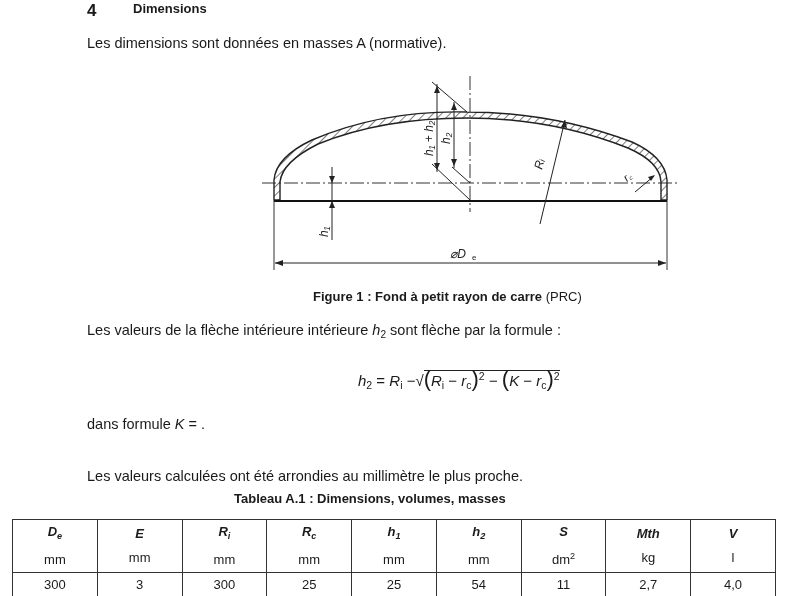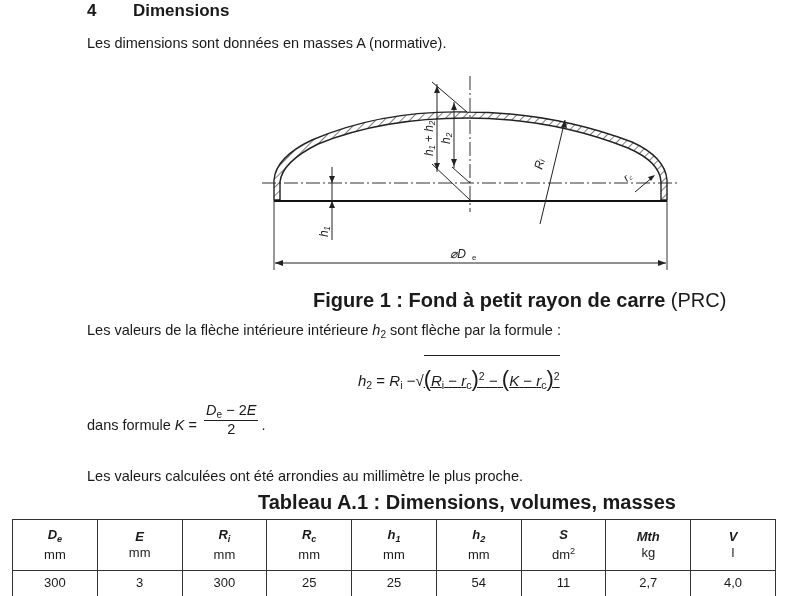--- a/index.html
+++ b/index.html
@@ -1,39 +1,39 @@
 <!DOCTYPE html>
 <html><head>
 <meta charset="utf-8">
 <style>
   html, body { margin:0; padding:0; background:#ffffff; }
   body { width:795px; height:596px; overflow:hidden; position:relative;
          font-family:"Liberation Sans", sans-serif; color:#1a1a1a; }
   .abs { position:absolute; }
   .h-num { left:87px; top:1px; font-size:17px; font-weight:bold; }
-  .h-title { left:133px; top:1px; font-size:17px; font-weight:bold; }
+  .h-title { left:133px; top:1px; font-size:13px; font-weight:bold; }
   .p { font-size:14.5px; left:87px; white-space:nowrap; }
-  .caption { font-size:20px; font-weight:bold; white-space:nowrap; }
+  .caption { font-size:13px; font-weight:bold; white-space:nowrap; }
   .caption .normal { font-weight:normal; }
   .it { font-style:italic; }
   sub { font-size:70%; vertical-align:-3px; }
   sup { font-size:70%; }
   .formula { font-size:15px; white-space:nowrap; font-style:normal; }
   .figure { left:262px; top:72px; }
   table.dims { position:absolute; left:12px; top:519px; border-collapse:collapse;
                width:764px; font-size:13px; table-layout:fixed; }
   table.dims td { border:1.5px solid #333; text-align:center; padding:0; }
-  table.dims tr.hdr td { height:50px; vertical-align:middle; line-height:16px; }
+  table.dims tr.hdr td { height:50px; vertical-align:middle; line-height:24px; }
   table.dims tr.row td { height:26px; vertical-align:top; padding-top:4px; }
   .sym { font-weight:bold; font-style:italic; display:block; }
   .unit { display:block; }
   .frac { display:inline-block; vertical-align:middle; text-align:center; margin:0 3px; }
   .frac .num { display:block; border-bottom:1.3px solid #222; padding:0 2px; }
   .frac .den { display:block; }
-  .sqrt { border-top:1.3px solid #222; padding-top:16px;text-decoration:underline; }
+  .sqrt { border-top:1.3px solid #222; padding-top:1px; }
 </style>
 </head>
 <body>
 
 <div class="abs h-num">4</div>
 <div class="abs h-title">Dimensions</div>
 <div class="abs p" style="top:35px;">Les dimensions sont données en masses A (normative).</div>
 
 <svg class="abs figure" width="420" height="210" viewBox="0 0 420 210">
   <defs>
@@ -98,28 +98,25 @@
   <span class="it">h</span><sub>2</sub>
   <span>=</span>
   <span class="it">R</span><sub>i</sub>
   <span>−</span>√<span class="sqrt"><span style="font-size:22px;">(</span><span class="it">R</span><sub>i</sub> <span>−</span> <span class="it">r</span><sub>c</sub><span style="font-size:22px;">)</span><sup>2</sup>
   <span>−</span>
   <span style="font-size:22px;">(</span><span class="it">K</span> <span>−</span> <span class="it">r</span><sub>c</sub><span style="font-size:22px;">)</span><sup>2</sup></span>
 </div>
 
 <div class="abs p" style="top:416px;">
   <span>dans formule </span><span class="it">K</span> <span>=</span>
-  <span class="frac" style="margin-top:-14px;">
-    <span class="num"><span class="it">D</span><sub>e</sub><span> − 2</span><span class="it">E</span></span>
-    <span class="den">2</span>
-  </span><span>.</span>
+  <span>.</span>
 </div>
 
 <div class="abs p" style="top:468px;">Les valeurs calculées ont été arrondies au millimètre le plus proche.</div>
-<div class="abs caption" style="left:234px; top:491px;margin-left:24px;">Tableau A.1 : Dimensions, volumes, masses</div>
+<div class="abs caption" style="left:234px; top:491px;">Tableau A.1 : Dimensions, volumes, masses</div>
 
 <table class="dims">
   <tbody>
       <tr class="hdr">
     <td>
           <span class="sym"><span>D</span><sub>e</sub></span>
           <span class="unit">mm</span>
         </td>
     <td>
           <span class="sym">E</span>

